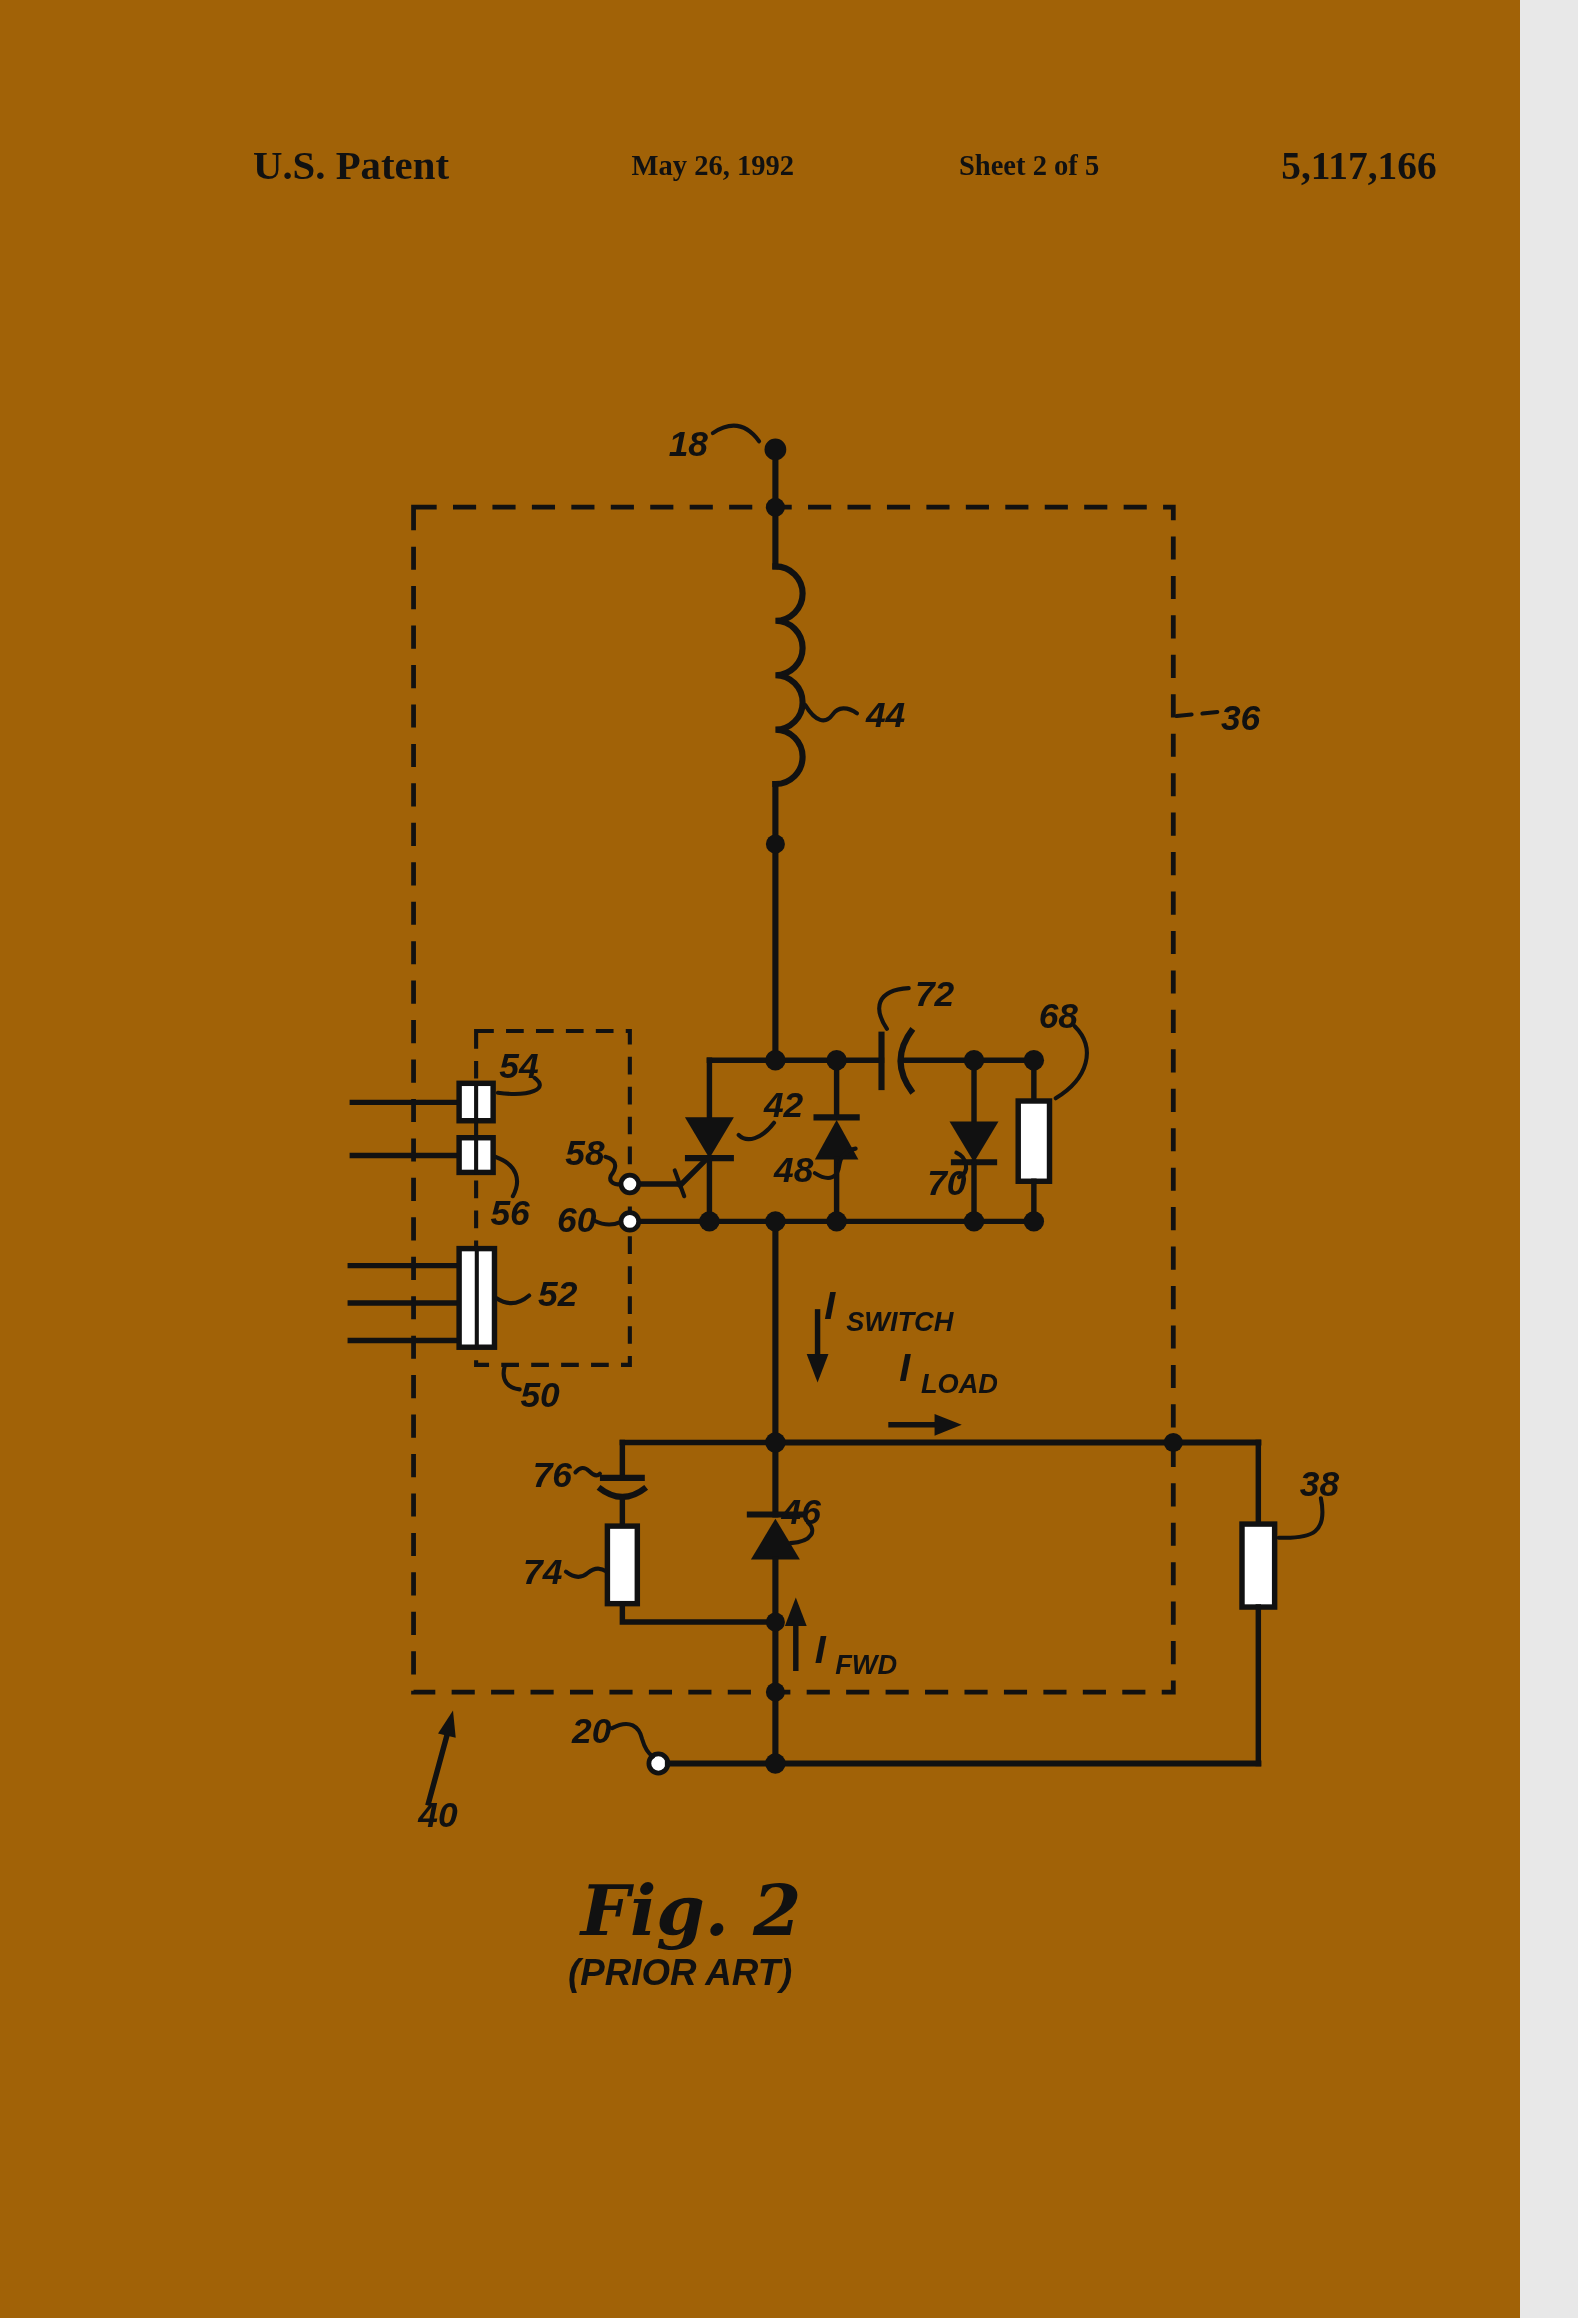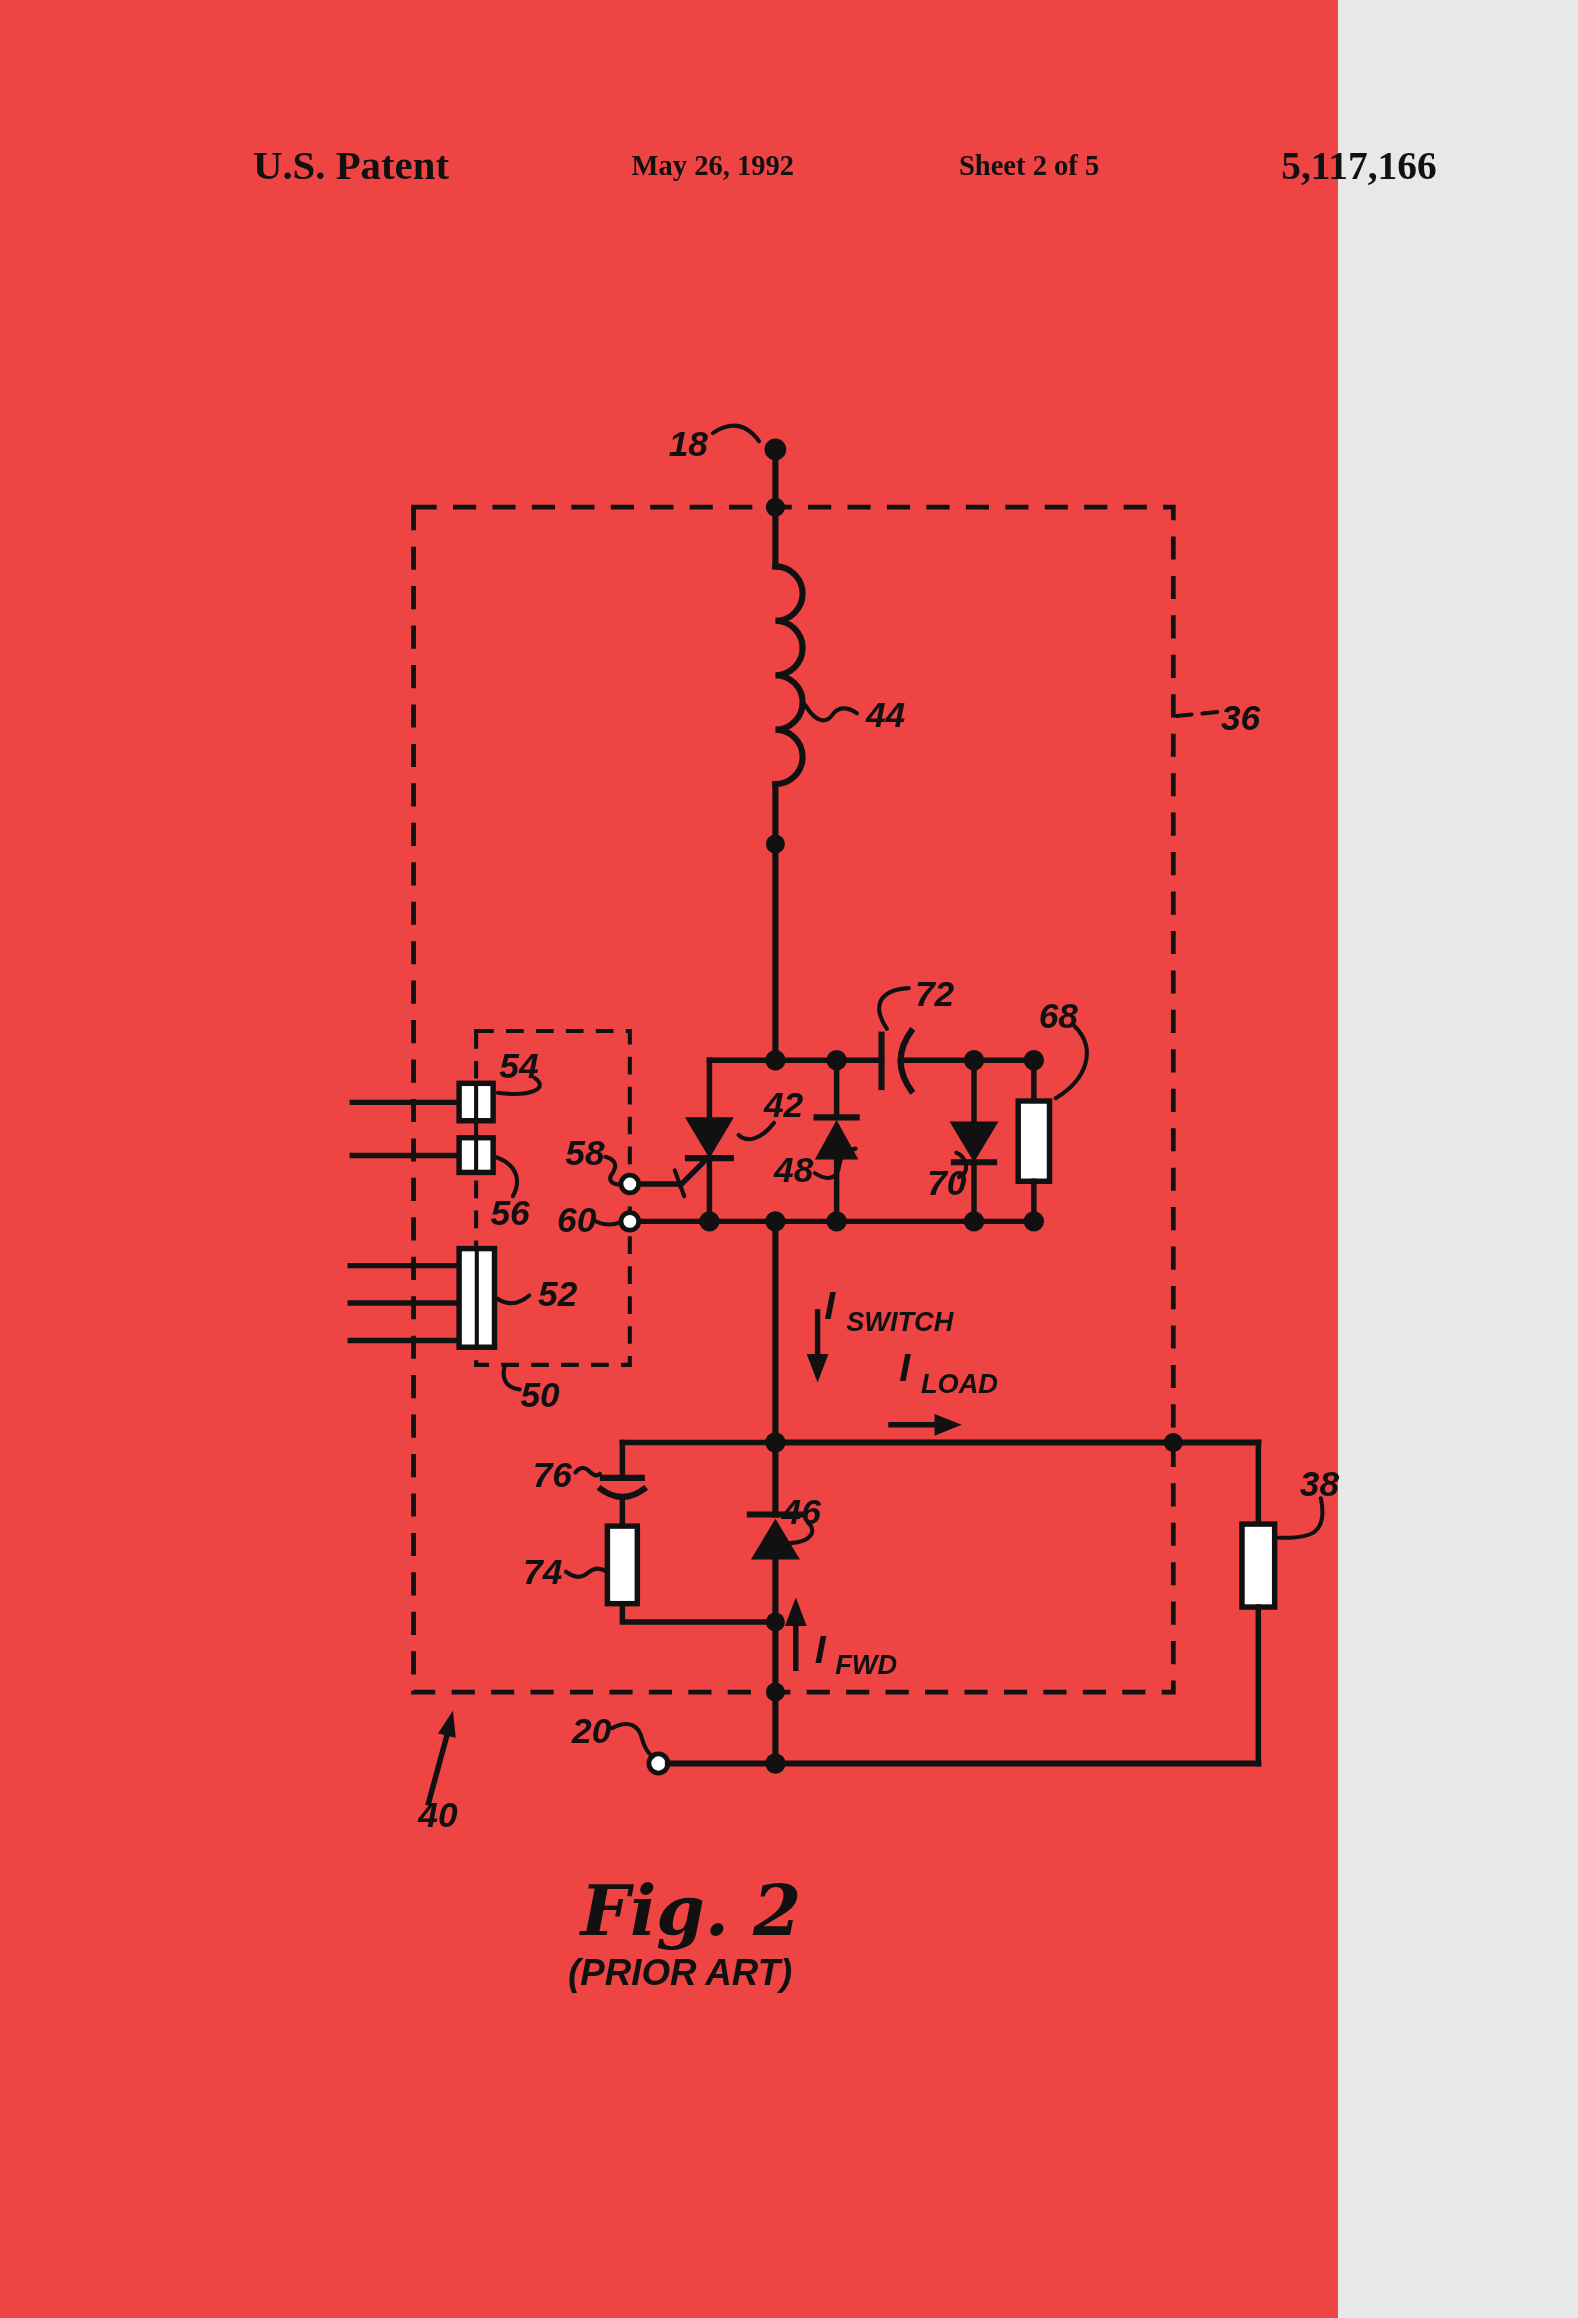--- a/index.html
+++ b/index.html
@@ -1,20 +1,21 @@
 <!DOCTYPE html>
 <html style="font-size:11px"><head>
 <meta charset="utf-8">
 <style>
   html,body { margin:0; padding:0; background:#e8e8e8; }
   .sheet {
     position:relative;
-    width:1338px; height:2319px;
-    background:#ef4444;
+    width:1496px; height:2319px;
+    background:#a16207;
     font-family:"Liberation Sans", sans-serif;
+    padding-left:24px;
   }
   svg { position:absolute; left:0; top:0; }
   text { fill:#111111; }
   .hdr      { font-family:"Liberation Serif", serif; font-weight:bold; }
   .hdr-big  { font-size:60px; }
   .hdr-mid  { font-size:42px; }
   .hdr-num  { font-size:58px; }
   .ref      { font-family:"Liberation Sans", sans-serif;
               font-style:italic; font-weight:bold; font-size:52px; }
   .cur-sym  { font-family:"Liberation Sans", sans-serif;

